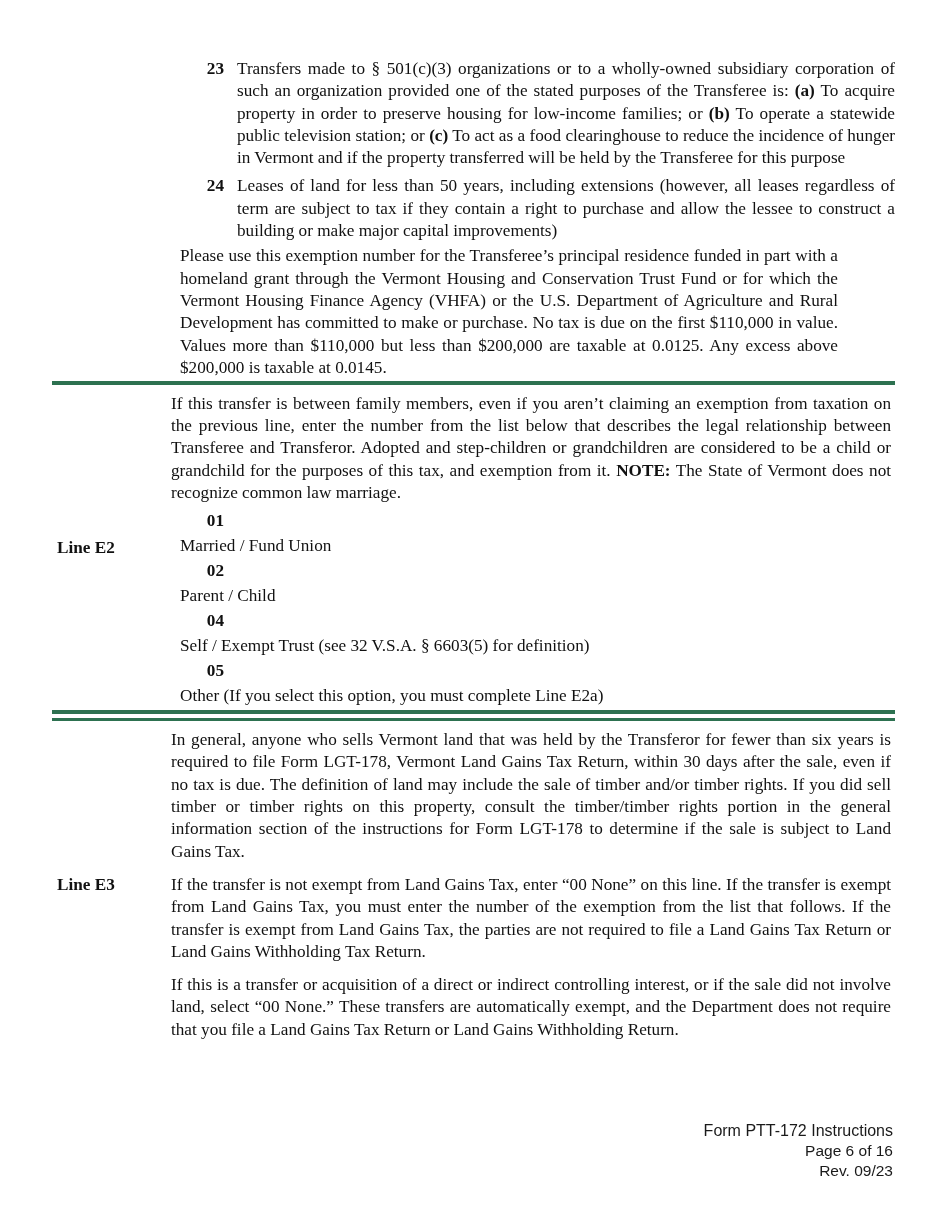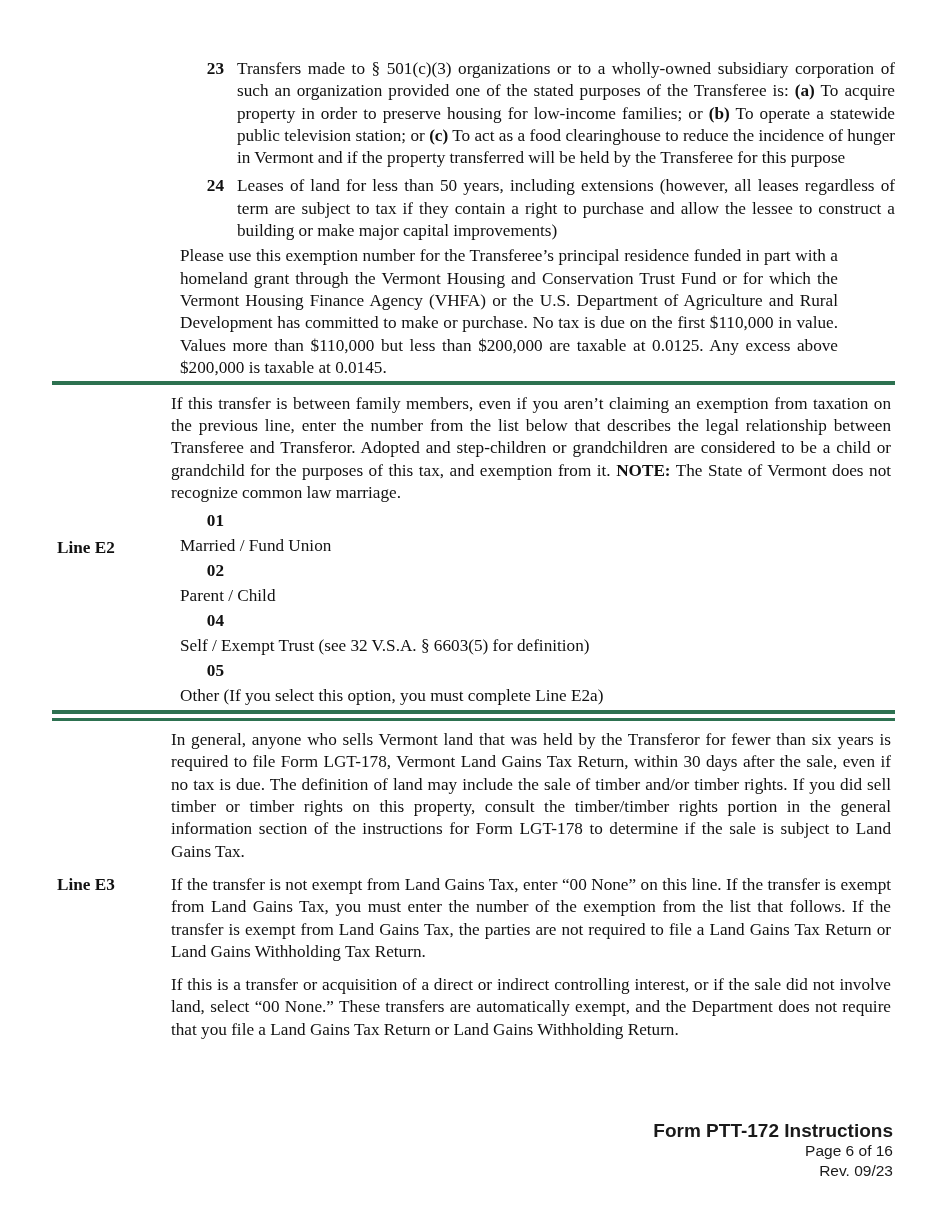--- a/index.html
+++ b/index.html
@@ -33,21 +33,21 @@
   .rlist{margin-top:2px;}
   .rlist .xrow{margin-left:0;line-height:25px;flex-direction:column;}
   .rlist .xtext{text-align:left;}
   
   .footer{
     position:absolute;top:1121px;right:57px;
     text-align:right;
     font-family:"Liberation Sans", sans-serif;
     font-size:15.5px;line-height:20px;color:#1a1a1a;
   }
-  .footer .f1{font-weight:bold;font-size:19px;}
+  .footer .f1{font-weight:normal;font-size:16px;}
 </style>
 </head>
 <body>
 
 <div class="page">
   <div class="content">
 
     <div class="xrow gap6">
       <div class="xnum">23</div>
       <div class="xtext">Transfers made to § 501(c)(3) organizations or to a wholly-owned subsidiary corporation of such an organization provided one of the stated purposes of the Transferee is: <b>(a)</b> To acquire property in order to preserve housing for low-income families; or <b>(b)</b> To operate a statewide public television station; or <b>(c)</b> To act as a food clearinghouse to reduce the incidence of hunger in Vermont and if the property transferred will be held by the Transferee for this purpose</div>

